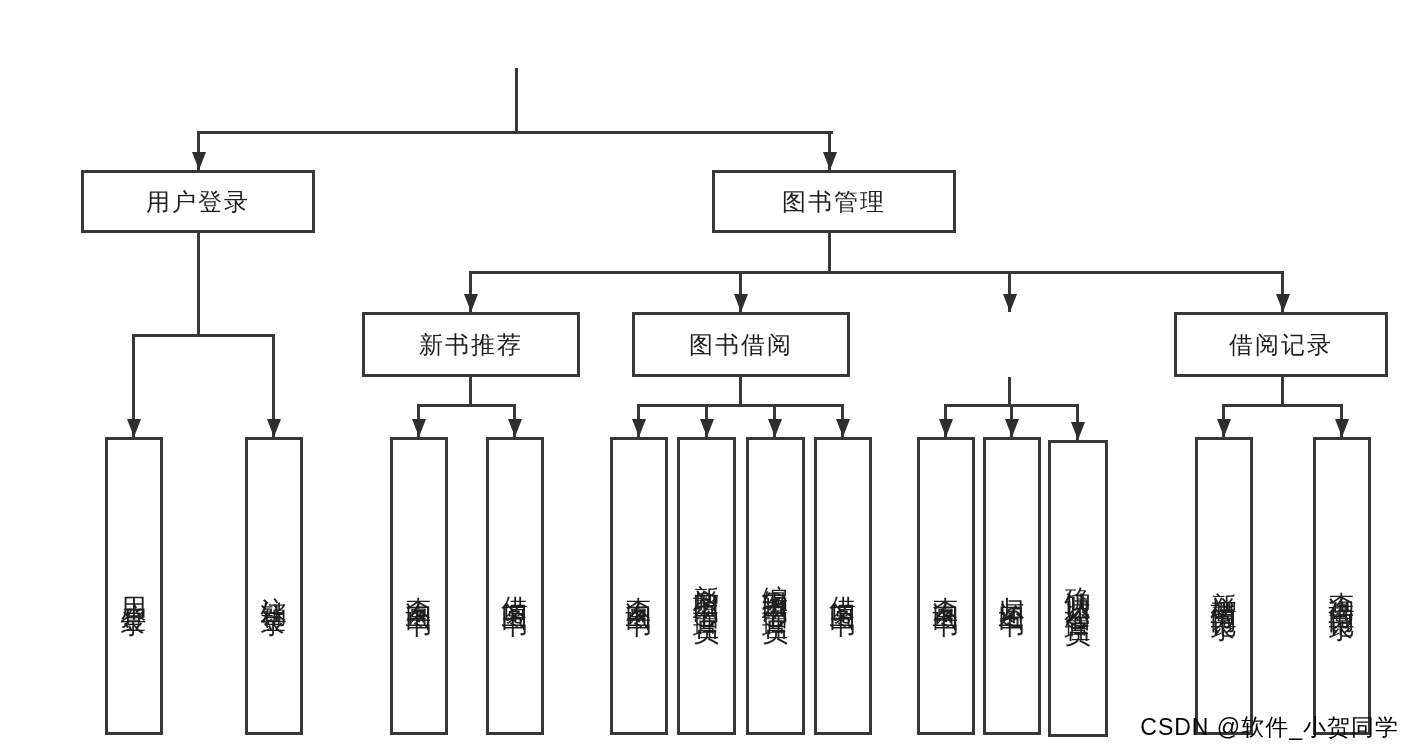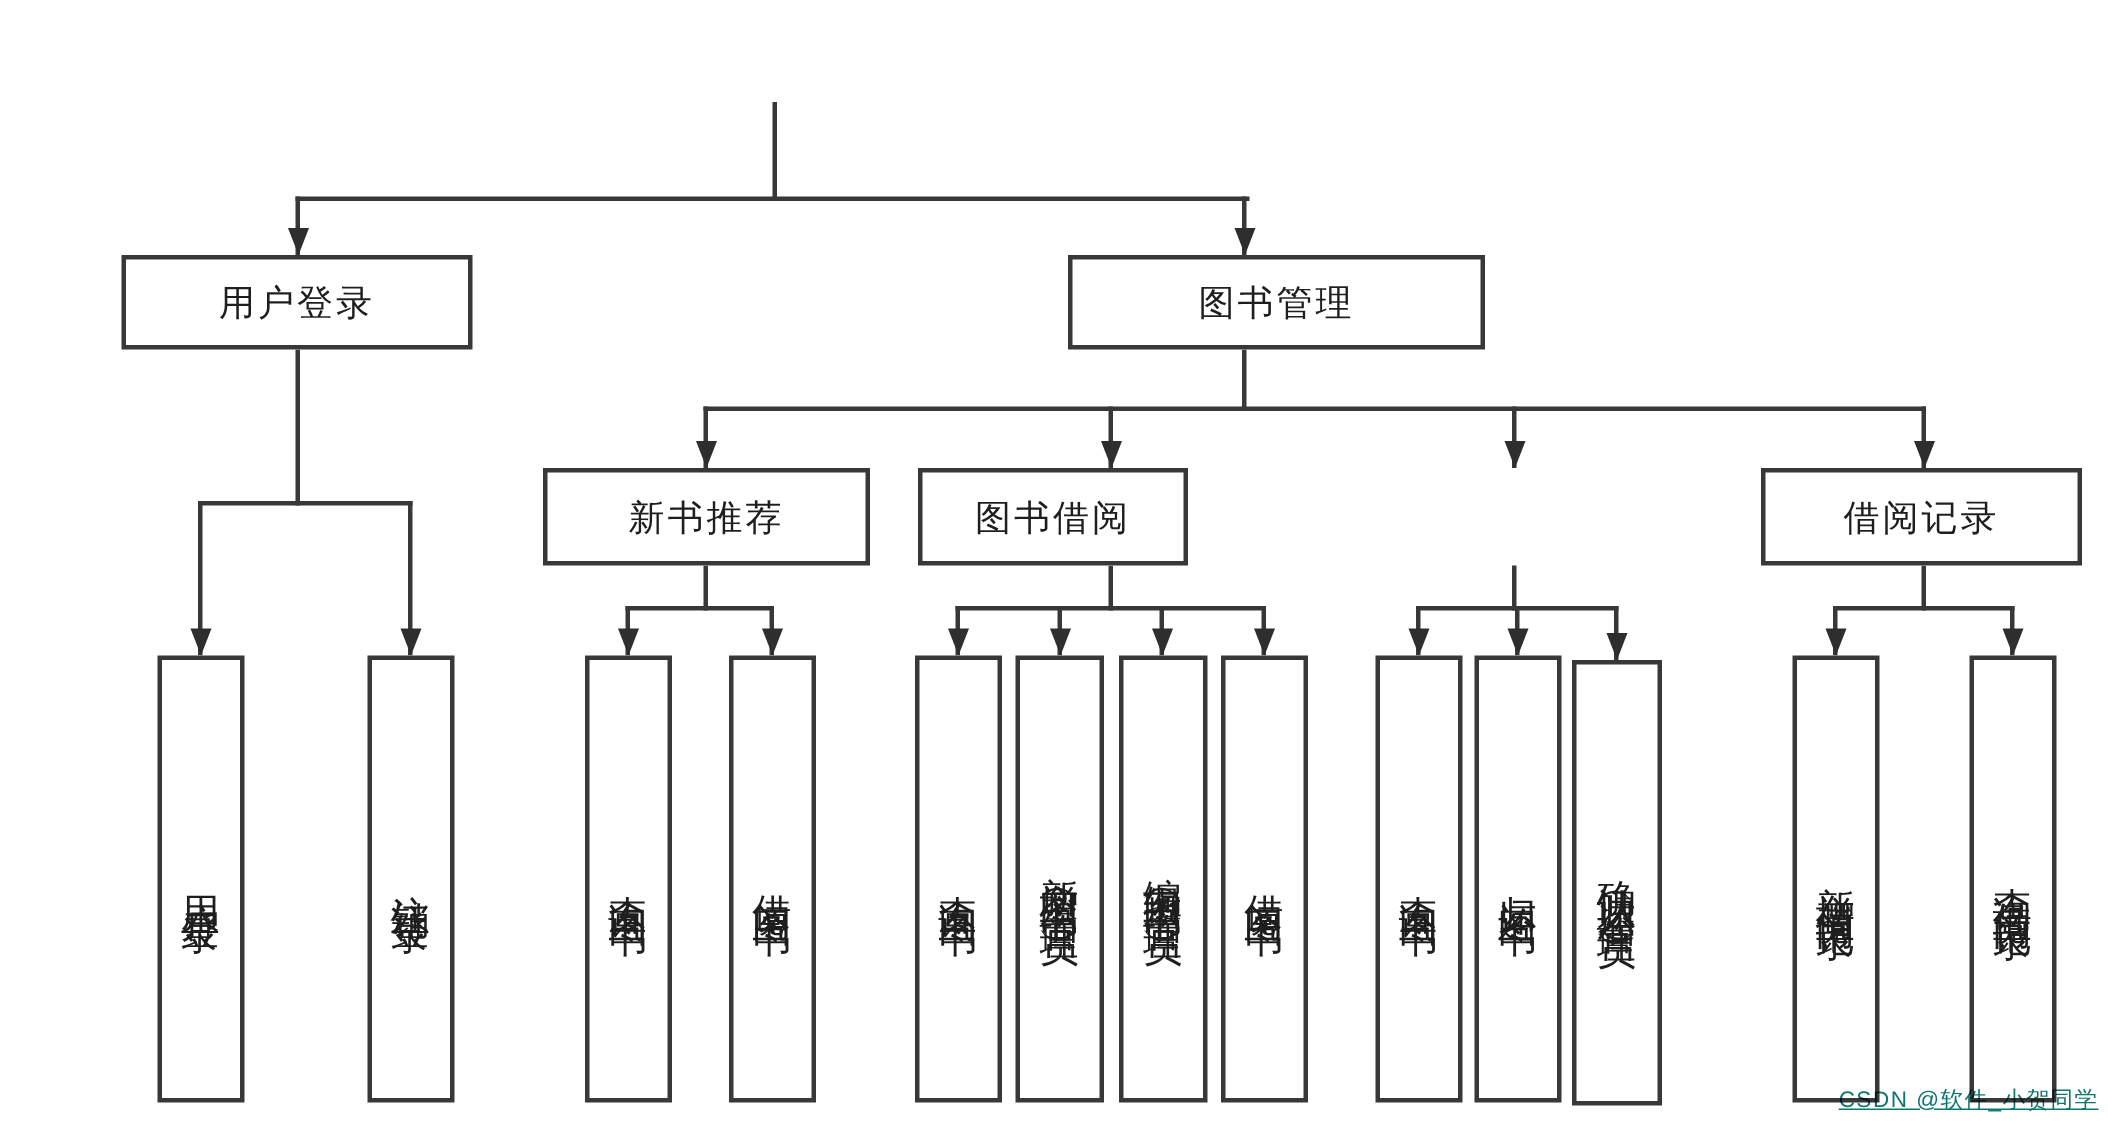--- a/index.html
+++ b/index.html
@@ -16,22 +16,22 @@
     writing-mode:vertical-rl;text-orientation:mixed;
     font-size:26px;line-height:1;letter-spacing:5px;color:#1e1e1e;
   }
   .line{position:absolute;background:#383838;}
   .arrow{
     position:absolute;width:0;height:0;
     border-left:7px solid transparent;border-right:7px solid transparent;
     border-top:18px solid #2e2e2e;
   }
   .watermark{
-    position:absolute;right:6px;bottom:4px;font-size:15px;letter-spacing:1px;
-    color:#0f766e;mix-blend-mode:multiply;z-index:5;white-space:nowrap;text-decoration:underline;
+    position:absolute;right:6px;bottom:4px;font-size:23px;letter-spacing:1px;
+    color:#000000;mix-blend-mode:multiply;z-index:5;white-space:nowrap;
   }
 </style>
 </head>
 <body>
 
 <div class="stage">
 
   <div class="line" style="left:515px;top:68px;width:3px;height:66px"></div>
   <div class="line" style="left:197px;top:131px;width:636px;height:3px"></div>
   <div class="line" style="left:197px;top:131px;width:3px;height:39px"></div>
@@ -89,28 +89,28 @@
   <div class="arrow" style="left:939px;top:419px"></div>
   <div class="arrow" style="left:1005px;top:419px"></div>
   <div class="arrow" style="left:1071px;top:422px"></div>
   <div class="arrow" style="left:1217px;top:419px"></div>
   <div class="arrow" style="left:1335px;top:419px"></div>
 
 
   <div class="box" style="left:81px;top:170px;width:234px;height:63px">
     <span class="hlabel">用户登录</span>
   </div>
-  <div class="box" style="left:712px;top:170px;width:278px;height:63px">
+  <div class="box" style="left:712px;top:170px;width:244px;height:63px">
     <span class="hlabel">图书管理</span>
   </div>
 
   <div class="box" style="left:362px;top:312px;width:218px;height:65px">
     <span class="hlabel">新书推荐</span>
   </div>
-  <div class="box" style="left:612px;top:312px;width:180px;height:65px">
+  <div class="box" style="left:632px;top:312px;width:218px;height:65px">
     <span class="hlabel">图书借阅</span>
   </div>
   <div class="box" style="left:1174px;top:312px;width:214px;height:65px">
     <span class="hlabel">借阅记录</span>
   </div>
 
   <div class="box" style="left:105px;top:437px;width:58px;height:298px">
     <span class="vlabel">用户登录</span>
   </div>
   <div class="box" style="left:245px;top:437px;width:58px;height:298px">

